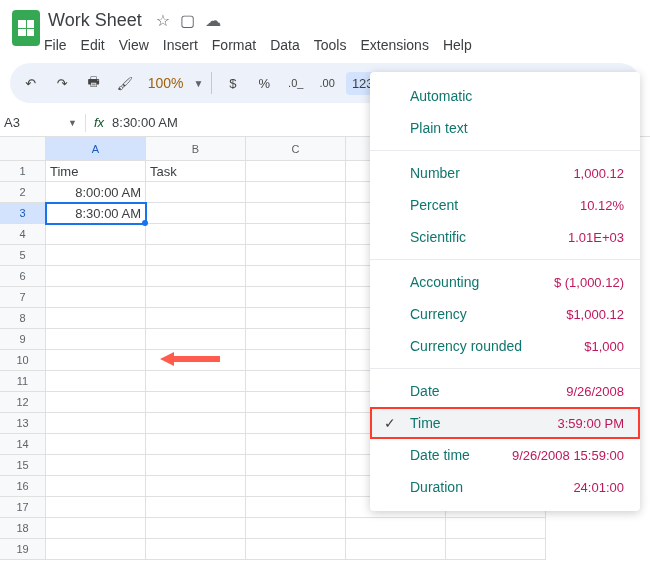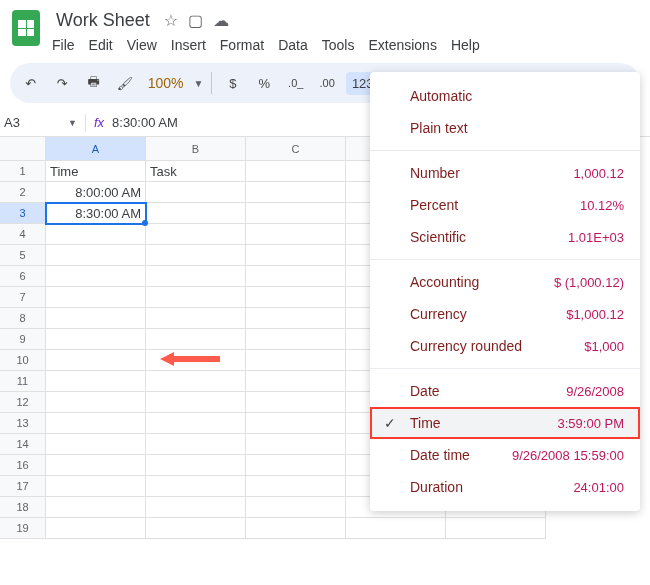--- a/index.html
+++ b/index.html
@@ -1,18 +1,18 @@
 <!DOCTYPE html>
 <html><head>
 <meta charset="utf-8">
 <style>
 * { box-sizing: border-box; margin: 0; padding: 0; }
 body { font-family: Arial, sans-serif; font-size: 13px; color: #3c4043; background: #fff; width: 650px; height: 585px; overflow: hidden; position: relative; }
 
-.header { padding: 8px 12px 4px 12px; display: flex; align-items: flex-start; gap: 12px; }
+.header { padding: 8px 12px 4px 12px; display: flex; align-items: flex-start; gap: 4px; }
 .logo { width: 28px; height: 36px; background: #34a853; border-radius: 4px; display: flex; align-items: center; justify-content: center; margin-top: 2px; }
 .logo-inner { width: 16px; height: 16px; display: grid; grid-template-columns: 1fr 1fr; grid-template-rows: 1fr 1fr; gap: 1px; }
 .logo-cell { background: #fff; }
 .title-area { flex: 1; }
 .title-row { display: flex; align-items: center; gap: 10px; }
 .doc-title { font-size: 18px; color: #3c4043; padding: 2px 4px; }
 .title-icon { color: #5f6368; font-size: 16px; }
 .menu-bar { display: flex; gap: 14px; margin-top: 4px; }
 .menu-item { color: #3c4043; font-size: 14px; cursor: pointer; }
 
@@ -20,21 +20,21 @@
 .tb-btn { width: 28px; height: 28px; display: flex; align-items: center; justify-content: center; cursor: pointer; color: #444; border-radius: 4px; }
 .tb-sep { width: 1px; height: 22px; background: #c7c7c7; margin: 0 2px; }
 .zoom { font-size: 14px; color: #a16207; padding: 0 4px; }
 .tb-123 { background: #d3e3fd; border-radius: 4px; padding: 4px 6px; font-size: 13px; }
 .font-sel { font-size: 14px; padding: 0 6px; display: flex; align-items: center; gap: 6px; }
 .fs-box { border: 1px solid #747775; border-radius: 4px; padding: 2px 8px; font-size: 13px; min-width: 24px; text-align: center; }
 .bold { font-weight: bold; font-size: 15px; }
 
 .formula-bar { display: flex; align-items: center; padding: 4px 0; border-bottom: 1px solid #e0e0e0; gap: 8px; }
 .name-box { width: 60px; font-size: 13px; color: #3c4043; padding: 2px 4px; }
-.fx { font-style: italic; color: #6d28d9; font-size: 13px; }
+.fx { font-style: italic; color: #14532d; font-size: 13px; }
 .formula-val { font-size: 13px; color: #3c4043; }
 
 .grid { position: relative; }
 .grid-header { display: flex; }
 .corner { width: 46px; height: 24px; background: #f8f9fa; border-right: 1px solid #e0e0e0; border-bottom: 1px solid #e0e0e0; }
 .col-h { width: 100px; height: 24px; background: #f8f9fa; border-right: 1px solid #e0e0e0; border-bottom: 1px solid #e0e0e0; display: flex; align-items: center; justify-content: center; font-size: 11px; color: #5f6368; }
 .col-h.sel { background: #d3e3fd; color: #1a5cb8; }
 .grid-body { }
 .row { display: flex; }
 .row-h { width: 46px; height: 21px; background: #f8f9fa; border-right: 1px solid #e0e0e0; border-bottom: 1px solid #e0e0e0; display: flex; align-items: center; justify-content: center; font-size: 11px; color: #5f6368; }
@@ -44,21 +44,21 @@
 .cell.selected { outline: 2px solid #1a73e8; outline-offset: -1px; position: relative; }
 .cell.selected::after { content: ''; position: absolute; right: -3px; bottom: -3px; width: 6px; height: 6px; background: #1a73e8; border-radius: 50%; }
 
 .arrow-annot { position: absolute; left: 160px; top: 213px; color: #ff5c4d; }
 .arrow-annot svg { display: block; }
 
 .dropdown { position: absolute; left: 370px; top: 72px; width: 270px; background: #fff; box-shadow: 0 2px 10px rgba(0,0,0,0.2); border-radius: 4px; padding: 8px 0; z-index: 10; }
 .dd-item { display: flex; align-items: center; justify-content: space-between; padding: 8px 16px 8px 40px; font-size: 14px; cursor: pointer; position: relative; }
 .dd-item.highlighted { background: #f1f3f4; outline: 2px solid #ff3b30; outline-offset: -2px; }
 .dd-check { position: absolute; left: 14px; top: 50%; transform: translateY(-50%); font-size: 14px; }
-.dd-label { color: #7f1d1d; }
+.dd-label { color: #0f766e; }
 .dd-example { color: #be185d; font-size: 13px; }
 .dd-sep { height: 1px; background: #e8eaed; margin: 6px 0; }
 </style>
 </head>
 <body>
 
 <div class="header">
   <div class="logo">
     <div class="logo-inner">
         <div class="logo-cell"></div>
@@ -238,20 +238,28 @@
       </div>
       <div class="row">
         <div class="row-h">14</div>
         <div class="cell"></div>
         <div class="cell"></div>
         <div class="cell"></div>
         <div class="cell"></div>
         <div class="cell"></div>
       </div>
       <div class="row">
+        <div class="row-h">15</div>
+        <div class="cell"></div>
+        <div class="cell"></div>
+        <div class="cell"></div>
+        <div class="cell"></div>
+        <div class="cell"></div>
+      </div>
+      <div class="row">
         <div class="row-h">16</div>
         <div class="cell"></div>
         <div class="cell"></div>
         <div class="cell"></div>
         <div class="cell"></div>
         <div class="cell"></div>
       </div>
       <div class="row">
         <div class="row-h">17</div>
         <div class="cell"></div>

